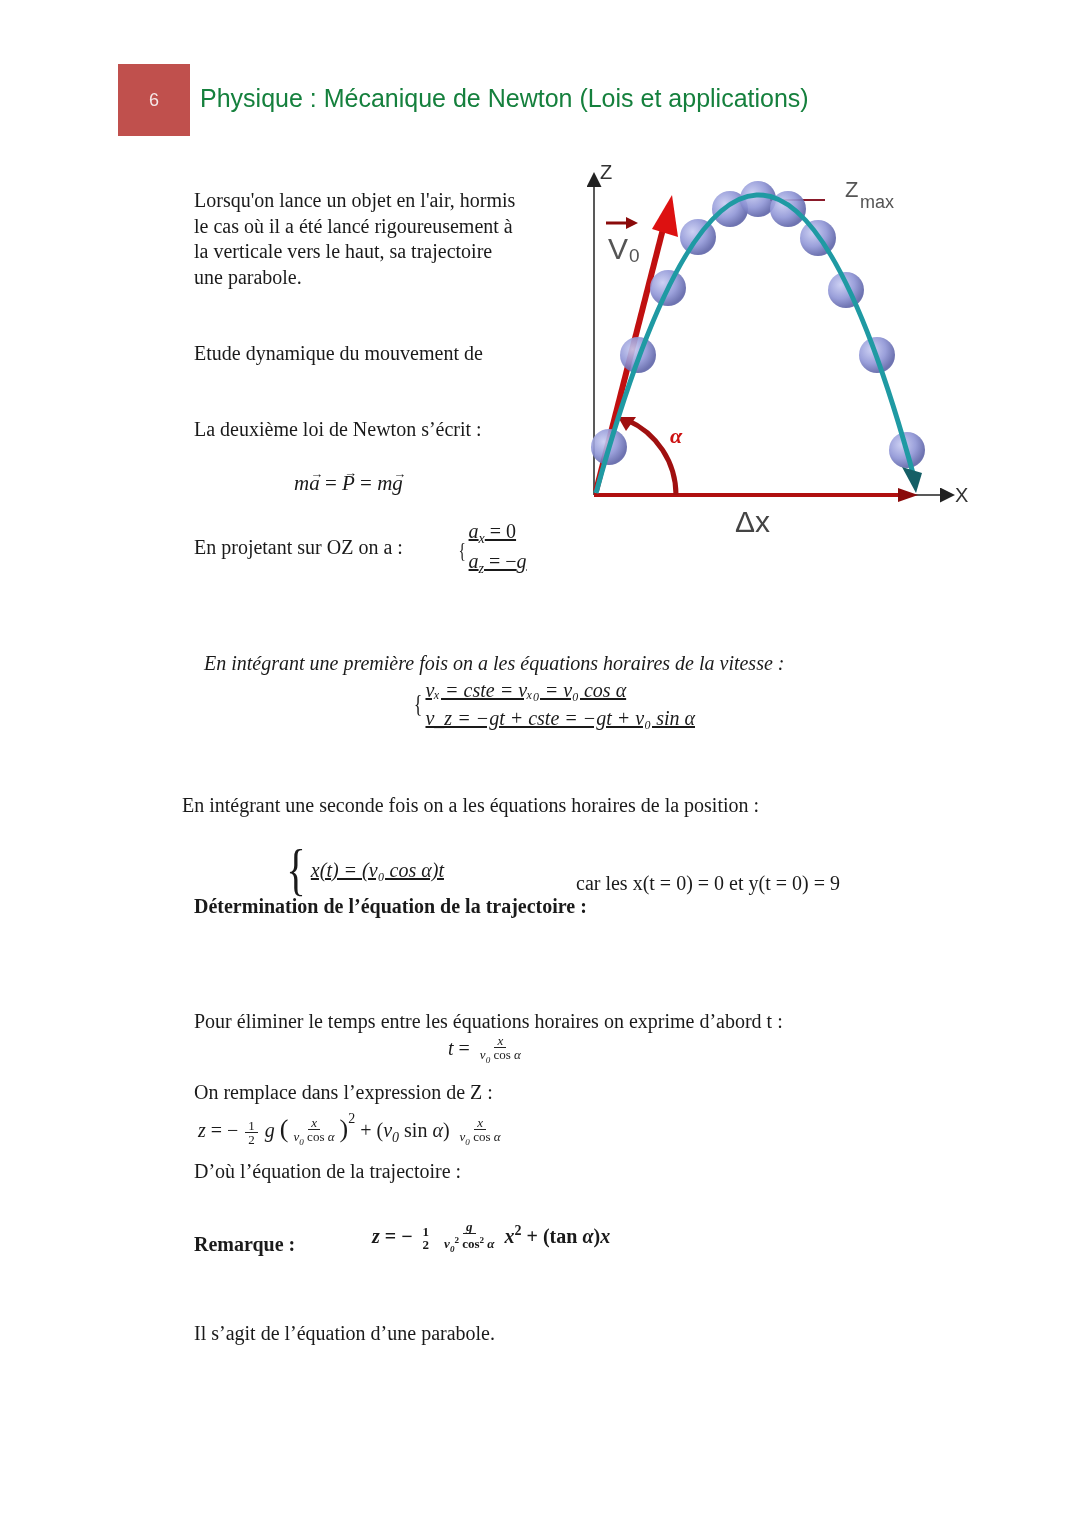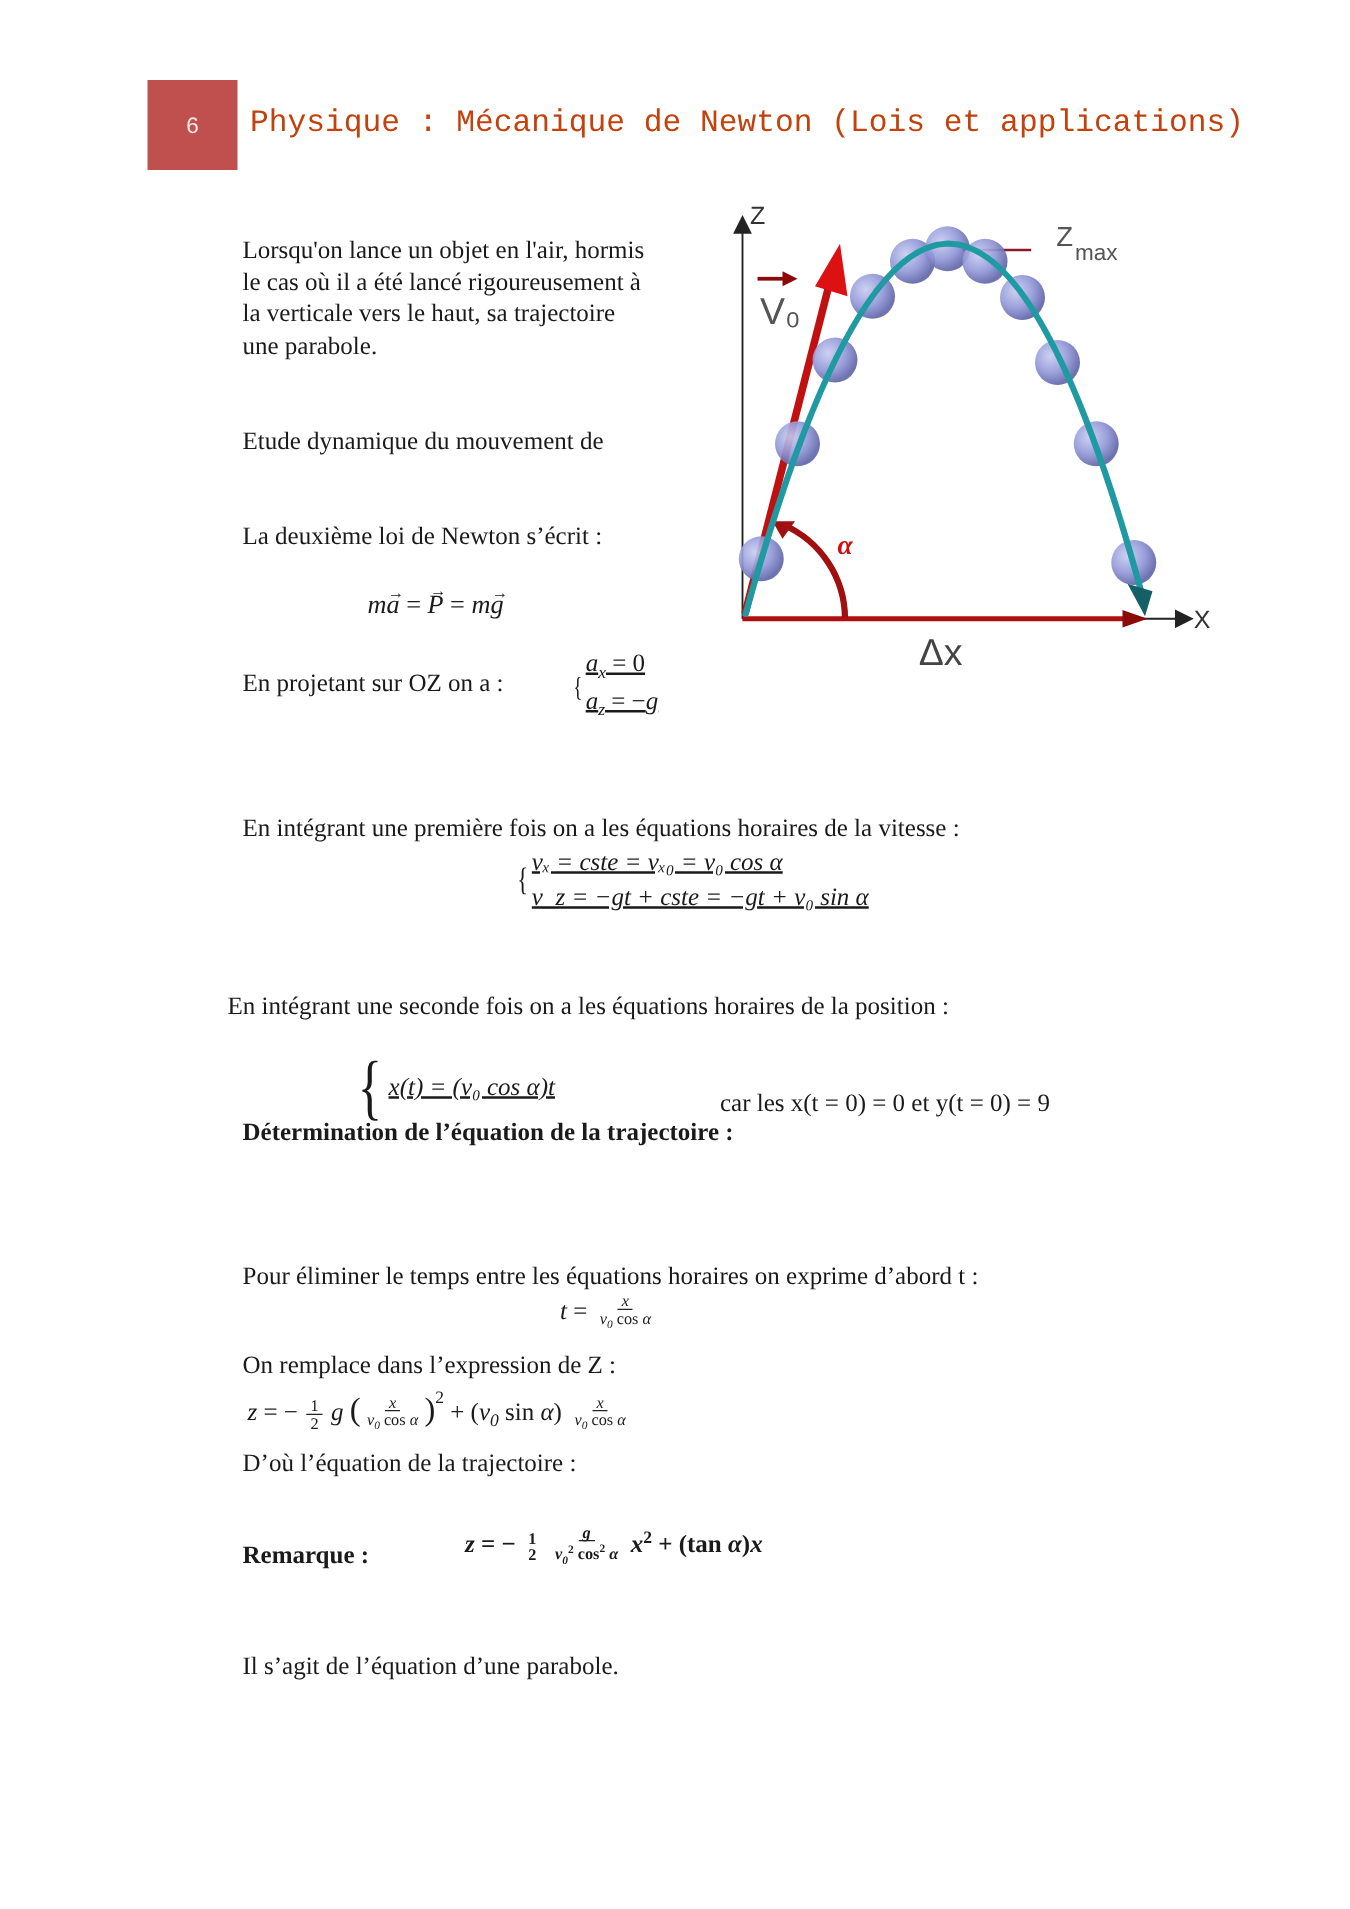--- a/index.html
+++ b/index.html
@@ -1,22 +1,22 @@
 <!DOCTYPE html>
 <html><head>
 <meta charset="utf-8">
 <style>
   html, body { margin: 0; padding: 0; background: #ffffff; }
   body { width: 1080px; height: 1527px; position: relative; overflow: hidden;
          font-family: "Liberation Serif", "DejaVu Serif", serif; color: #1a1a1a; }
   .page-num-box { position: absolute; left: 118px; top: 64px; width: 72px; height: 72px;
          background: #c0504d; display: flex; align-items: center; justify-content: center;
          color: #f5e8e8; font-family: "Liberation Sans", "DejaVu Sans", sans-serif; font-size: 18px; }
-  .page-title { position: absolute; left: 200px; top: 84px; font-size: 25px; color: #c2410c;
-         font-family: Liberation Mono, monospace; white-space: nowrap; }
+  .page-title { position: absolute; left: 200px; top: 84px; font-size: 25px; color: #15803d;
+         font-family: Liberation Sans, sans-serif; white-space: nowrap; }
   .txt { position: absolute; font-size: 20px; line-height: 25.5px; white-space: nowrap; }
   .math { font-style: italic; font-family: "Liberation Serif", "DejaVu Serif", serif; }
   .bold { font-weight: bold; }
   .frac { display: inline-flex; flex-direction: column; align-items: center; vertical-align: middle;
           font-size: 14px; line-height: 15px; margin: 0 2px; }
   .frac .num { border-bottom: 1px solid #222; padding: 0 3px; }
   .frac .den { padding: 0 3px; }
   .frac.small { font-size: 13px; line-height: 13px; }
   .brace-sys { display: inline-flex; align-items: center; }
   .brace { font-size: 44px; line-height: 44px; font-style: normal; margin-right: 1px; transform: scaleX(0.7); }
@@ -116,21 +116,21 @@
     <circle cx="238" cy="83" r="18" fill="url(#ballg)" opacity="0.9"></circle>
     <circle cx="266" cy="135" r="18" fill="url(#ballg)" opacity="0.9"></circle>
     <circle cx="297" cy="200" r="18" fill="url(#ballg)" opacity="0.9"></circle>
     <circle cx="327" cy="295" r="18" fill="url(#ballg)" opacity="0.9"></circle>
   </g>
 
   <path d="M16,338 Q178,-250 334,322" fill="none" stroke="#1f9aa3" stroke-width="5"></path>
   <path d="M322,312 L342,318 L336,338 z" fill="#155f66"></path>
 </svg>
 
-<div class="txt" style="left:194px; top:651px;">En intégrant une première fois on a les équations horaires de la vitesse  :</div>
+<div class="txt" style="left:204px; top:651px;font-style:italic;">En intégrant une première fois on a les équations horaires de la vitesse  :</div>
 <div class="txt math" style="left:412px; top:676px; line-height:28px;">
   <div class="brace-sys">
     <span class="brace small" style="font-size:26px;">{</span>
     <div class="sys-lines">
       <span>vₓ = cste =  vₓ₀ = v₀ cos α</span>
       <span>v_z = −gt + cste = −gt + v₀ sin α</span>
     </div>
   </div>
 </div>
 

